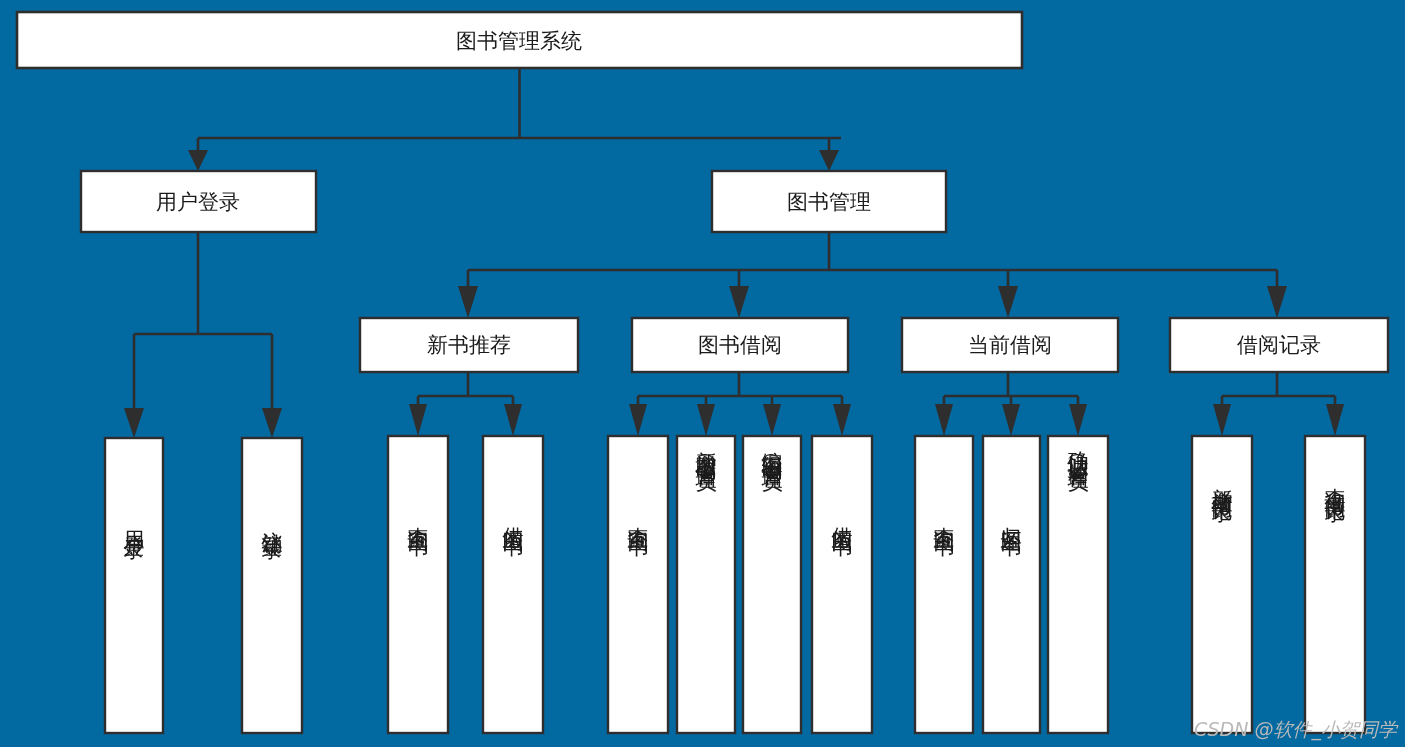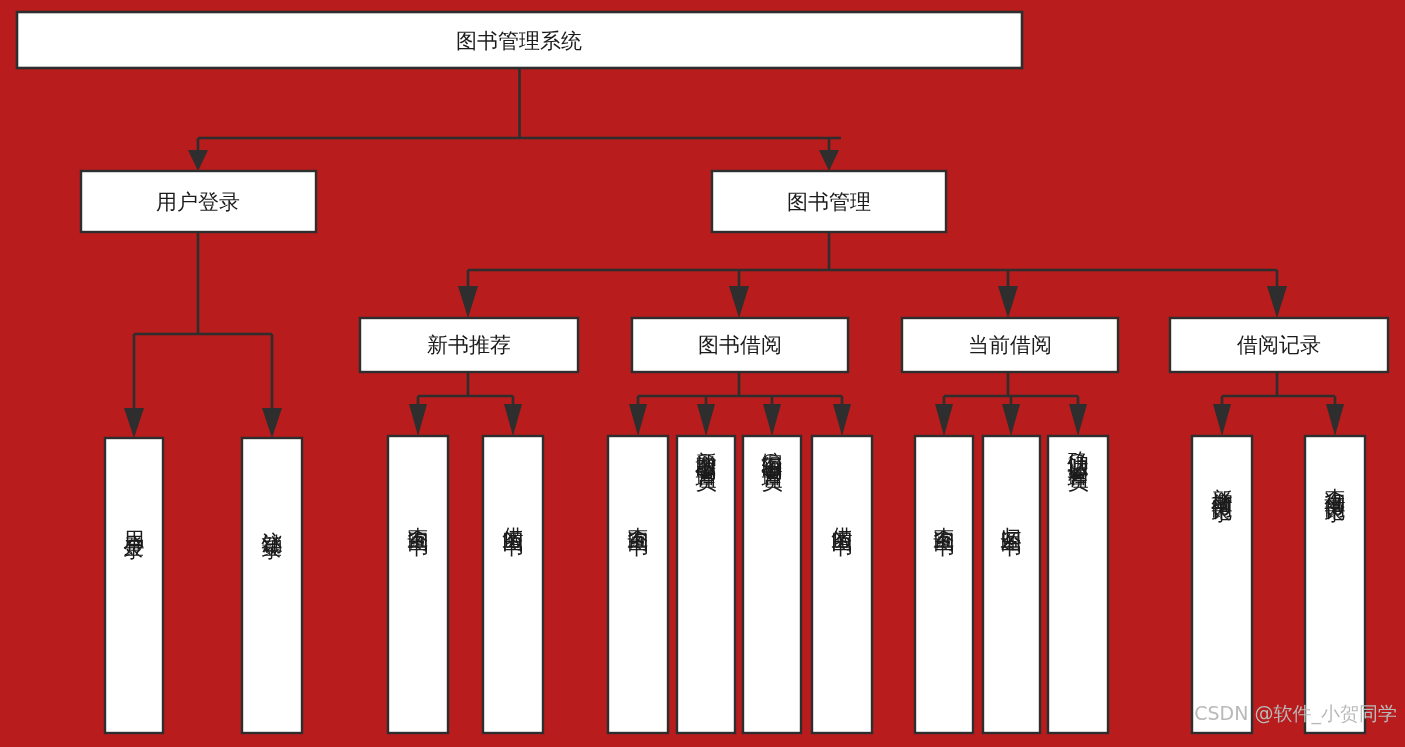--- a/index.html
+++ b/index.html
@@ -8,21 +8,21 @@
     padding: 0;
     background: #ffffff;
   }
   body {
     font-family: "DejaVu Sans", "Liberation Sans", sans-serif;
   }
   #diagram-root {
     position: relative;
     width: 1405px;
     height: 747px;
-    background: #b91c1c;
+    background: #0369a1;
     overflow: hidden;
   }
   svg.diagram-svg {
     position: absolute;
     left: 0;
     top: 0;
     width: 1405px;
     height: 747px;
   }
   .node-box {
@@ -55,27 +55,28 @@
     font-size: 21px;
     fill: #1b1b1b;
     writing-mode: vertical-rl;
     text-orientation: upright;
     letter-spacing: 3px;
     text-anchor: middle;
   }
   .watermark-text {
     position: absolute;
     right: 8px;
-    bottom: 20px;
+    bottom: 4px;
     font-family: "DejaVu Sans", "Liberation Sans", sans-serif;
     font-size: 19px;
     color: #b9b9b9;
     white-space: nowrap;
     pointer-events: none;
     user-select: none;
+    font-style: italic;
   }
 </style>
 </head>
 <body>
 
 <div id="diagram-root">
 
   <svg class="diagram-svg" viewBox="0 0 1405 747">
 
     <g>

